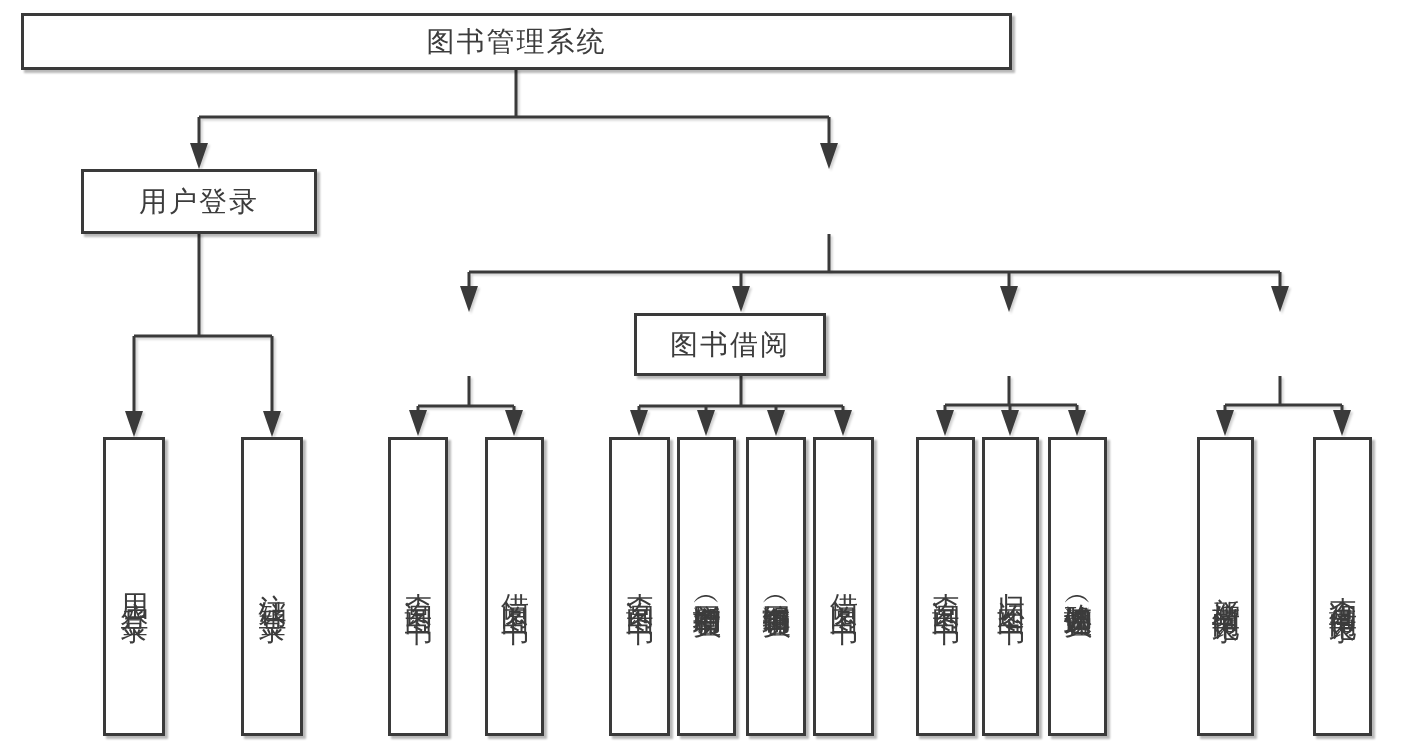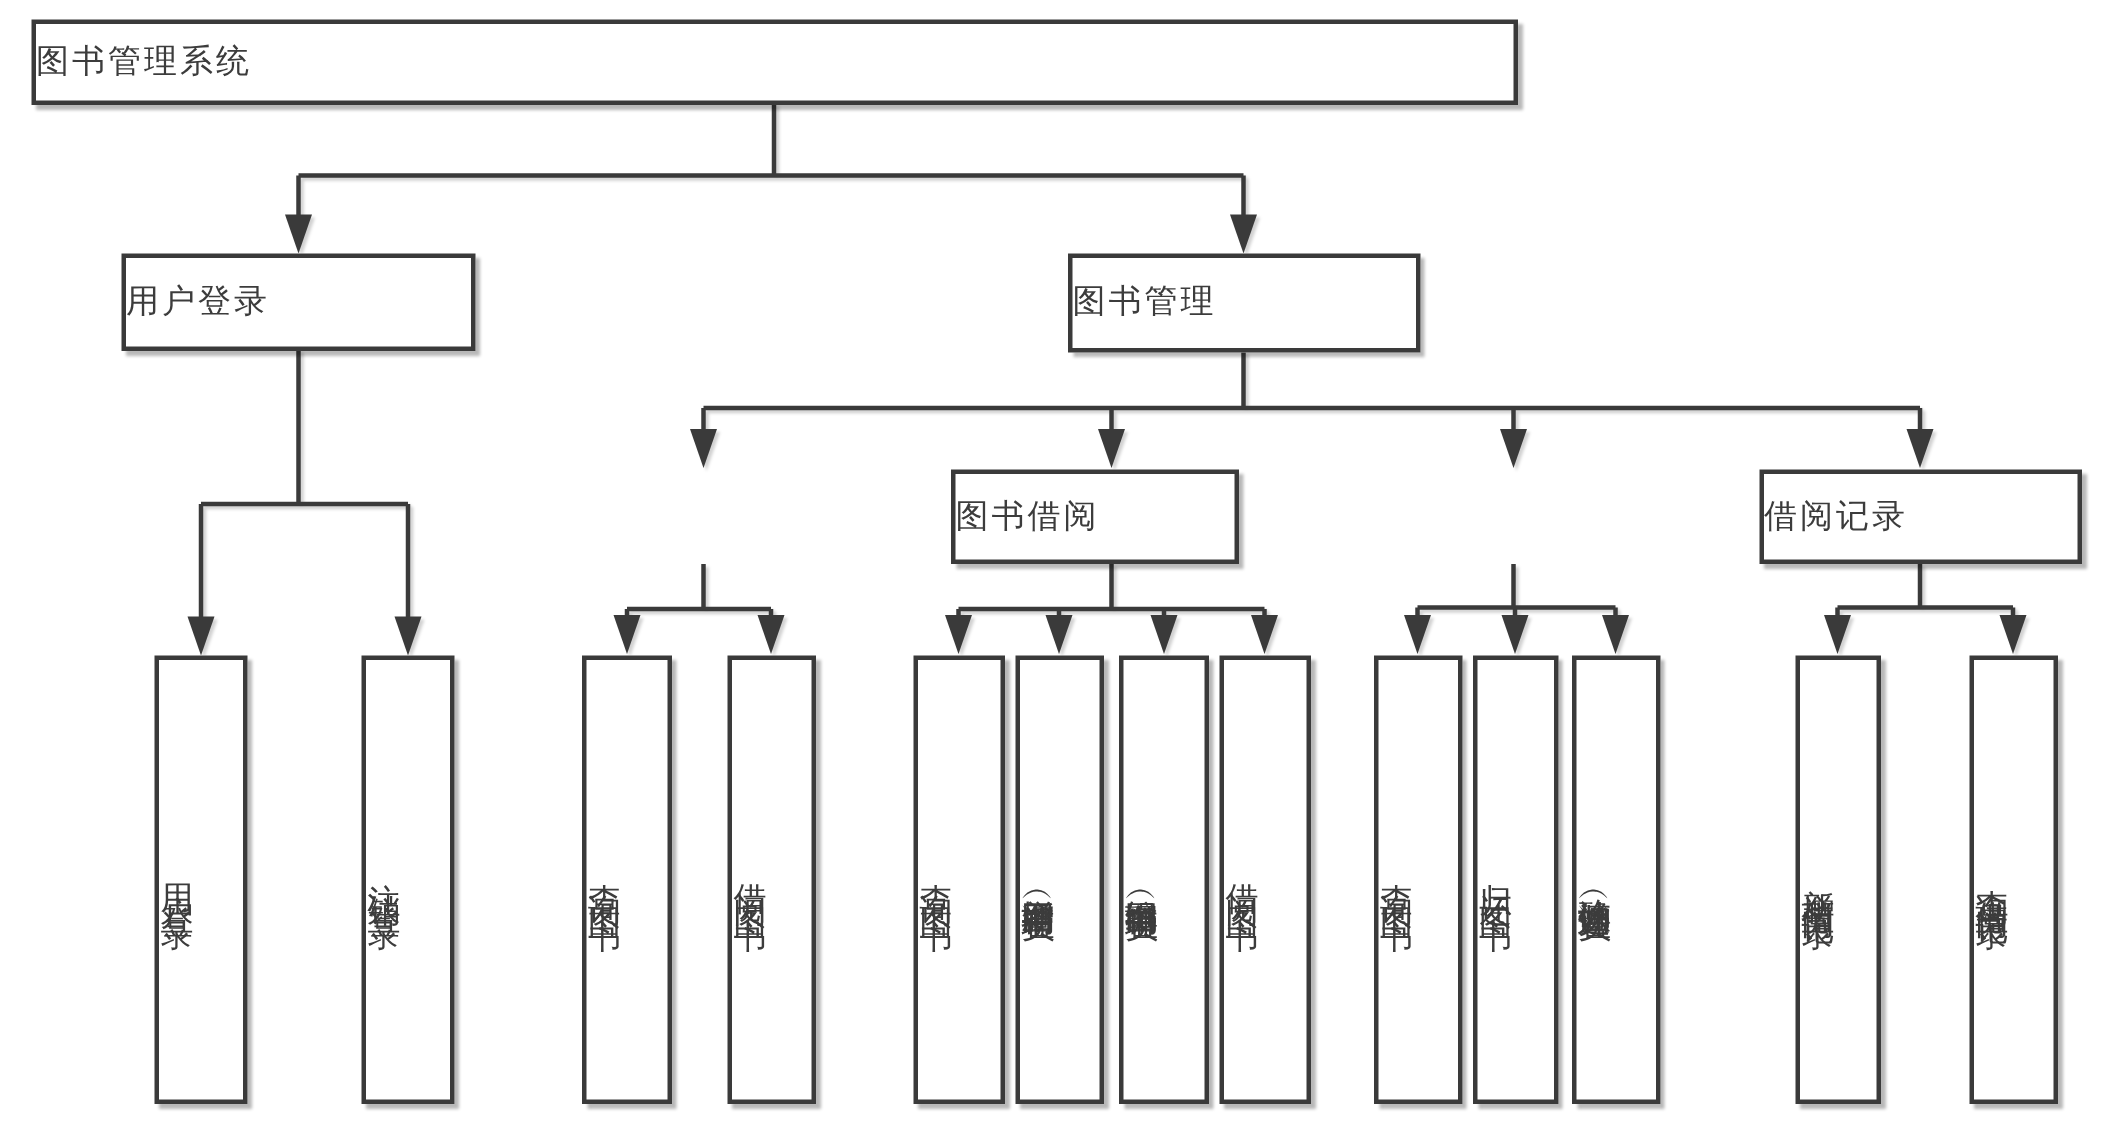--- a/index.html
+++ b/index.html
@@ -18,23 +18,23 @@
   }
   .connectors{
     position:absolute;left:0;top:0;z-index:1;
     filter:drop-shadow(2px 2px 1px rgba(0,0,0,0.18));
   }
   .node{
     position:absolute;z-index:2;
     box-sizing:border-box;
     background:#fff;
     border:3px solid var(--line);
-    display:flex;align-items:center;justify-content:flex-start;
+    display:flex;align-items:center;justify-content:center;
     color:var(--text);
-    font-size:22px;
+    font-size:28px;
     line-height:1;
     box-shadow:3px 3px 2px rgba(0,0,0,0.28);
   }
   .hbox span{
     letter-spacing:2px;
     white-space:nowrap;
   }
   .vbox span{
     writing-mode:vertical-rl;
     text-orientation:mixed;
@@ -91,29 +91,23 @@
     </g>
   </svg>
 
   <div class="node hbox" style="left:21px;top:13px;width:991px;height:57px">
     <span>图书管理系统</span>
   </div>
 
   <div class="node hbox" style="left:81px;top:169px;width:236px;height:65px">
     <span>用户登录</span>
   </div>
-  <div class="node hbox" style="left:712px;top:169px;width:235px;height:66px">
-    <span>图书管理</span>
-  </div>
 
   <div class="node hbox" style="left:634px;top:313px;width:192px;height:63px">
     <span>图书借阅</span>
-  </div>
-  <div class="node hbox" style="left:1173px;top:313px;width:215px;height:63px">
-    <span>借阅记录</span>
   </div>
 
   <div class="node vbox" style="left:103px;top:437px;width:62px;height:299px">
     <span>用户登录</span>
   </div>
   <div class="node vbox" style="left:241px;top:437px;width:62px;height:299px">
     <span>注销登录</span>
   </div>
 
   <div class="node vbox" style="left:388px;top:437px;width:60px;height:299px">

